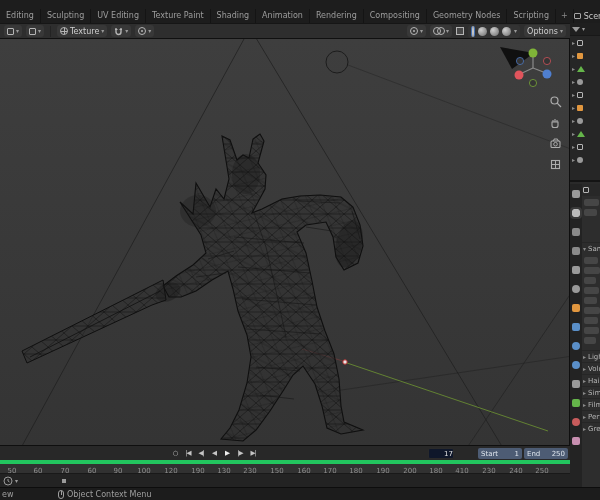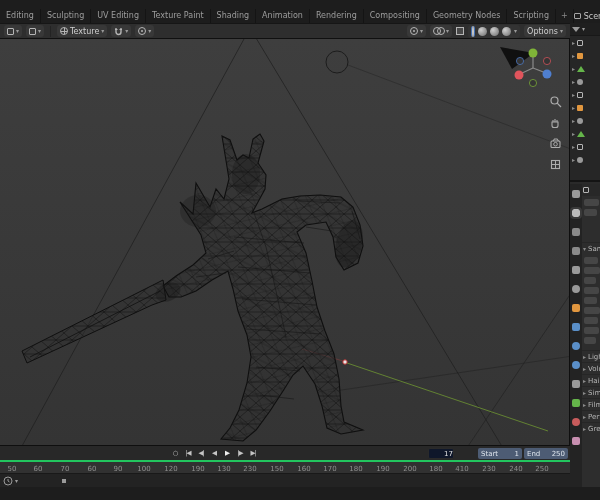--- a/index.html
+++ b/index.html
@@ -65,21 +65,21 @@
   .panel-row.open{margin-top:26px}
 
   
   .tl-header{position:absolute;left:0;top:445px;width:570px;height:15px;background:#282828;border-top:1px solid #0f0f0f}
   .playback{position:absolute;left:170px;top:2px;display:flex;gap:3px}
   .pbtn{min-width:10px;height:11px;line-height:11px;font-size:6.5px;color:#c5c5c5;text-align:center;letter-spacing:-1px}
   .framefield{position:absolute;left:428px;top:2px;width:26px;height:11px;background:#0f172a;border:1px solid #2a2a2a;border-radius:2px;font-size:7px;color:#e2e2e2;text-align:right;line-height:10px}
   .rangechip{position:absolute;top:2px;height:11px;background:#4d5c74;border-radius:2px;display:flex;align-items:center;justify-content:space-between;padding:0 3px;font-size:7px;color:#dde4ec}
   .startchip{left:478px;width:44px}
   .endchip{left:524px;width:44px}
-  .ruler{position:absolute;left:0;top:460px;width:570px;height:13px;background:#313131;border-top:2px solid #22c55e}
+  .ruler{position:absolute;left:0;top:460px;width:570px;height:13px;background:#313131;border-top:4px solid #22c55e}
   .tick{position:absolute;top:3px;transform:translateX(-50%);font-size:7px;color:#8f8f8f}
   .channels{position:absolute;left:0;top:473px;width:570px;height:14px;background:#232323;border-top:1px solid #191919}
   .clockwrap{position:absolute;left:3px;top:2px;display:flex;align-items:center;gap:2px}
   .summary-dot{position:absolute;left:62px;top:5px;width:4px;height:4px;background:#9a9a9a}
 
   
   .statusbar{position:absolute;left:0;top:487px;width:600px;height:13px;background:#1c1c1c;border-top:1px solid #0d0d0d;display:flex;align-items:center;font-size:8px;color:#9f9f9f}
   .sb-frag{padding-left:2px;width:58px}
   .mouse-ico{width:6px;height:9px;border:1px solid #9f9f9f;border-radius:3px;position:relative;margin-right:3px}
   .mouse-ico:before{content:"";position:absolute;left:2px;top:0;width:1px;height:4px;background:#9f9f9f}
@@ -403,14 +403,19 @@
     <div class="clockwrap">
       <svg width="10" height="10" viewBox="0 0 10 10">
           <circle cx="5" cy="5" r="4" fill="none" stroke="#9a9a9a" stroke-width="1"></circle>
           <path d="M5,3 v2 l1.5,1" fill="none" stroke="#9a9a9a" stroke-width="1"></path>
         </svg>
       <span class="caret">▾</span>
     </div>
     <span class="summary-dot"></span>
   </div>
 
+  <div class="statusbar">
+    <span class="sb-frag">ew</span>
+    <span class="mouse-ico"></span>
+    <span>Object Context Menu</span>
+  </div>
 
 </div>
 
 </body></html>

